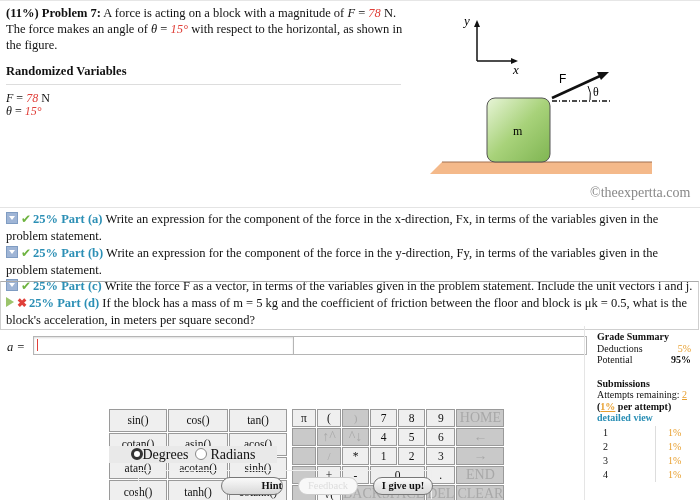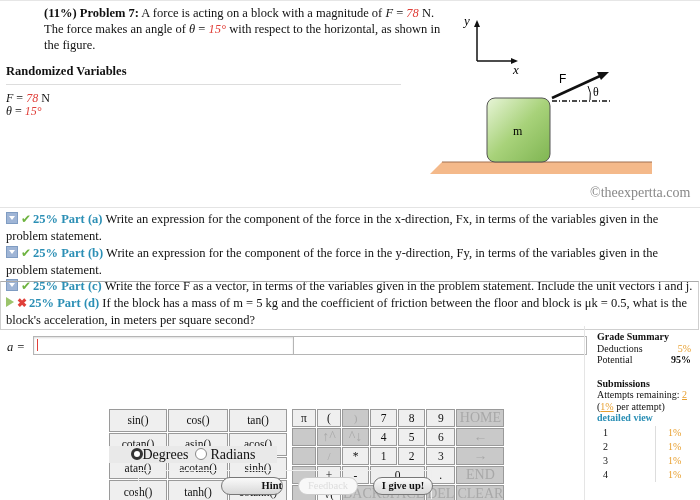--- a/index.html
+++ b/index.html
@@ -1,21 +1,21 @@
 <!DOCTYPE html>
 <html><head>
 <meta charset="utf-8">
 <style>
   html, body { margin:0; padding:0; background:#fff; }
   body { width:700px; height:500px; position:relative; overflow:hidden; font-family:"Liberation Serif", serif; color:#111; font-size:12.5px; }
   .abs { position:absolute; }
   .red { color:#e0403a; font-style:italic; }
   .it { font-style:italic; }
   .topline { left:0; top:0; width:700px; height:1px; background:#e6e6e6; }
-  #problem { left:6px; top:5px; width:400px; line-height:16px; font-size:12.5px;margin-left:38px; }
+  #problem { left:6px; top:5px; width:400px; line-height:16px; font-size:12.5px; }
   #problem b { font-weight:bold; }
   #rv-title { left:6px; top:64px; font-weight:bold; font-size:12.5px; }
   #rv-rule { left:6px; top:84px; width:395px; height:1px; background:#ddd; }
   #rv-list { left:6px; top:92px; line-height:13px; font-size:12px; }
   
   #figure { left:420px; top:0; width:280px; height:200px; }
   #copyright { left:590px; top:185px; color:#888; font-size:14px; }
   .sep { left:0; height:1px; background:#e4e4e4; width:700px; }
   .part { left:6px; width:690px; line-height:17px; font-size:12.5px; }
   .part .lbl { color:#2b8fb5; font-weight:bold; }
@@ -125,21 +125,21 @@
   <div class="row">
       <span>Deductions</span>
       <span class="orange">5%</span>
     </div>
   <div class="row">
       <span>Potential</span>
       <span style="font-weight:bold;">95%</span>
     </div>
   <div style="padding:12px 0 0 12px; font-weight:bold;">Submissions</div>
   <div style="padding-left:12px;"><span>Attempts remaining: </span><span class="orange" style="text-decoration:underline;">2</span></div>
-  <div style="padding-left:12px;"><span>(</span><span class="orange" style="text-decoration:underline;">1%</span><span> per attempt)</span></div>
+  <div style="padding-left:12px;font-weight:bold;"><span>(</span><span class="orange" style="text-decoration:underline;">1%</span><span> per attempt)</span></div>
   <div style="padding-left:12px;" class="blue">detailed view</div>
   <div style="margin-left:12px; margin-top:2px; width:85px;">
     <div style="display:flex; line-height:14px;">
         <span style="width:52px; padding-left:6px; border-right:1px solid #ddd;">1</span>
         <span class="orange" style="padding-left:12px;">1%</span>
       </div>
     <div style="display:flex; line-height:14px;">
         <span style="width:52px; padding-left:6px; border-right:1px solid #ddd;">2</span>
         <span class="orange" style="padding-left:12px;">1%</span>
       </div>

